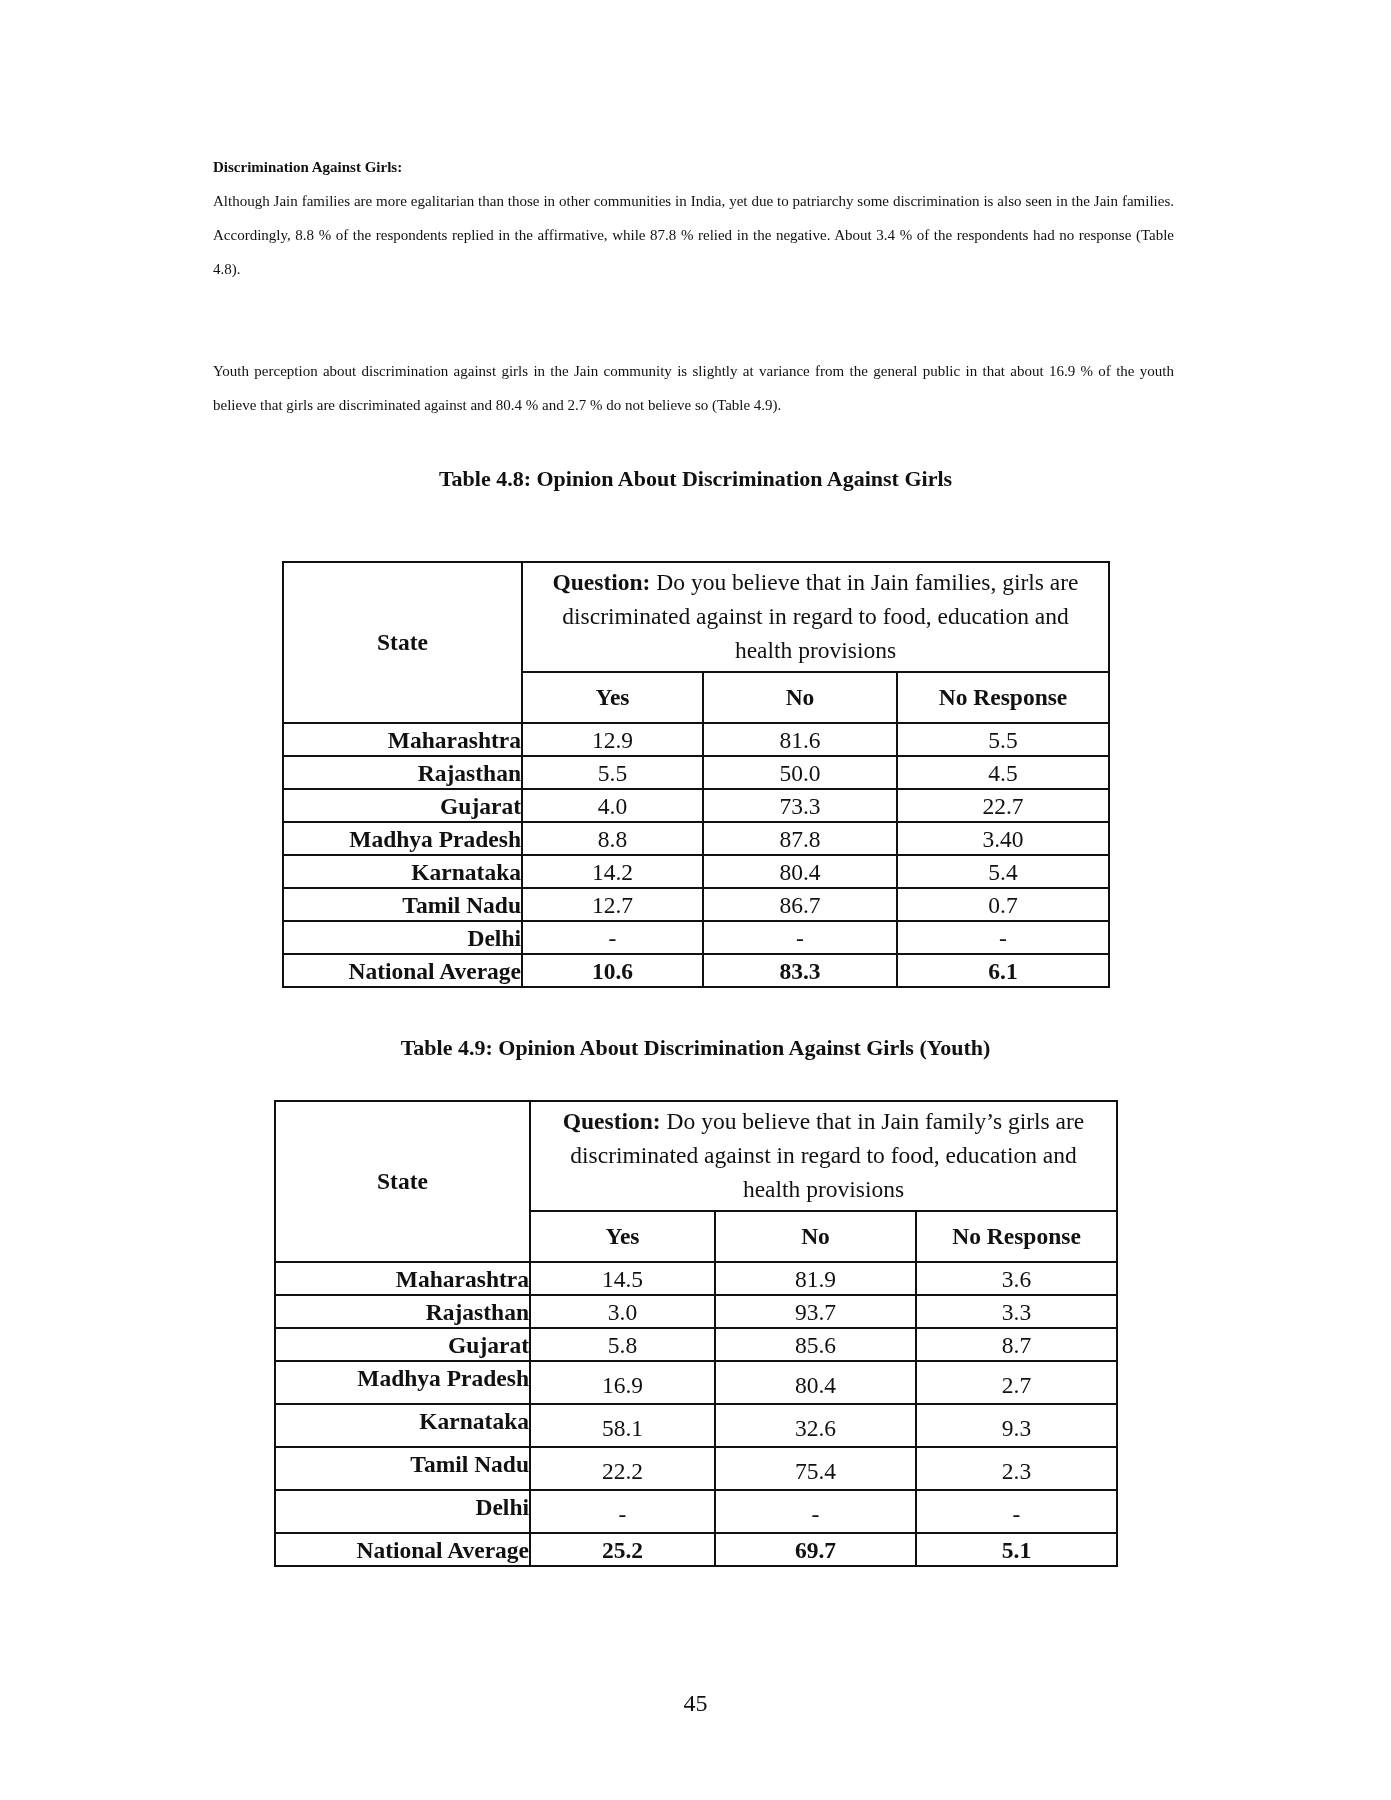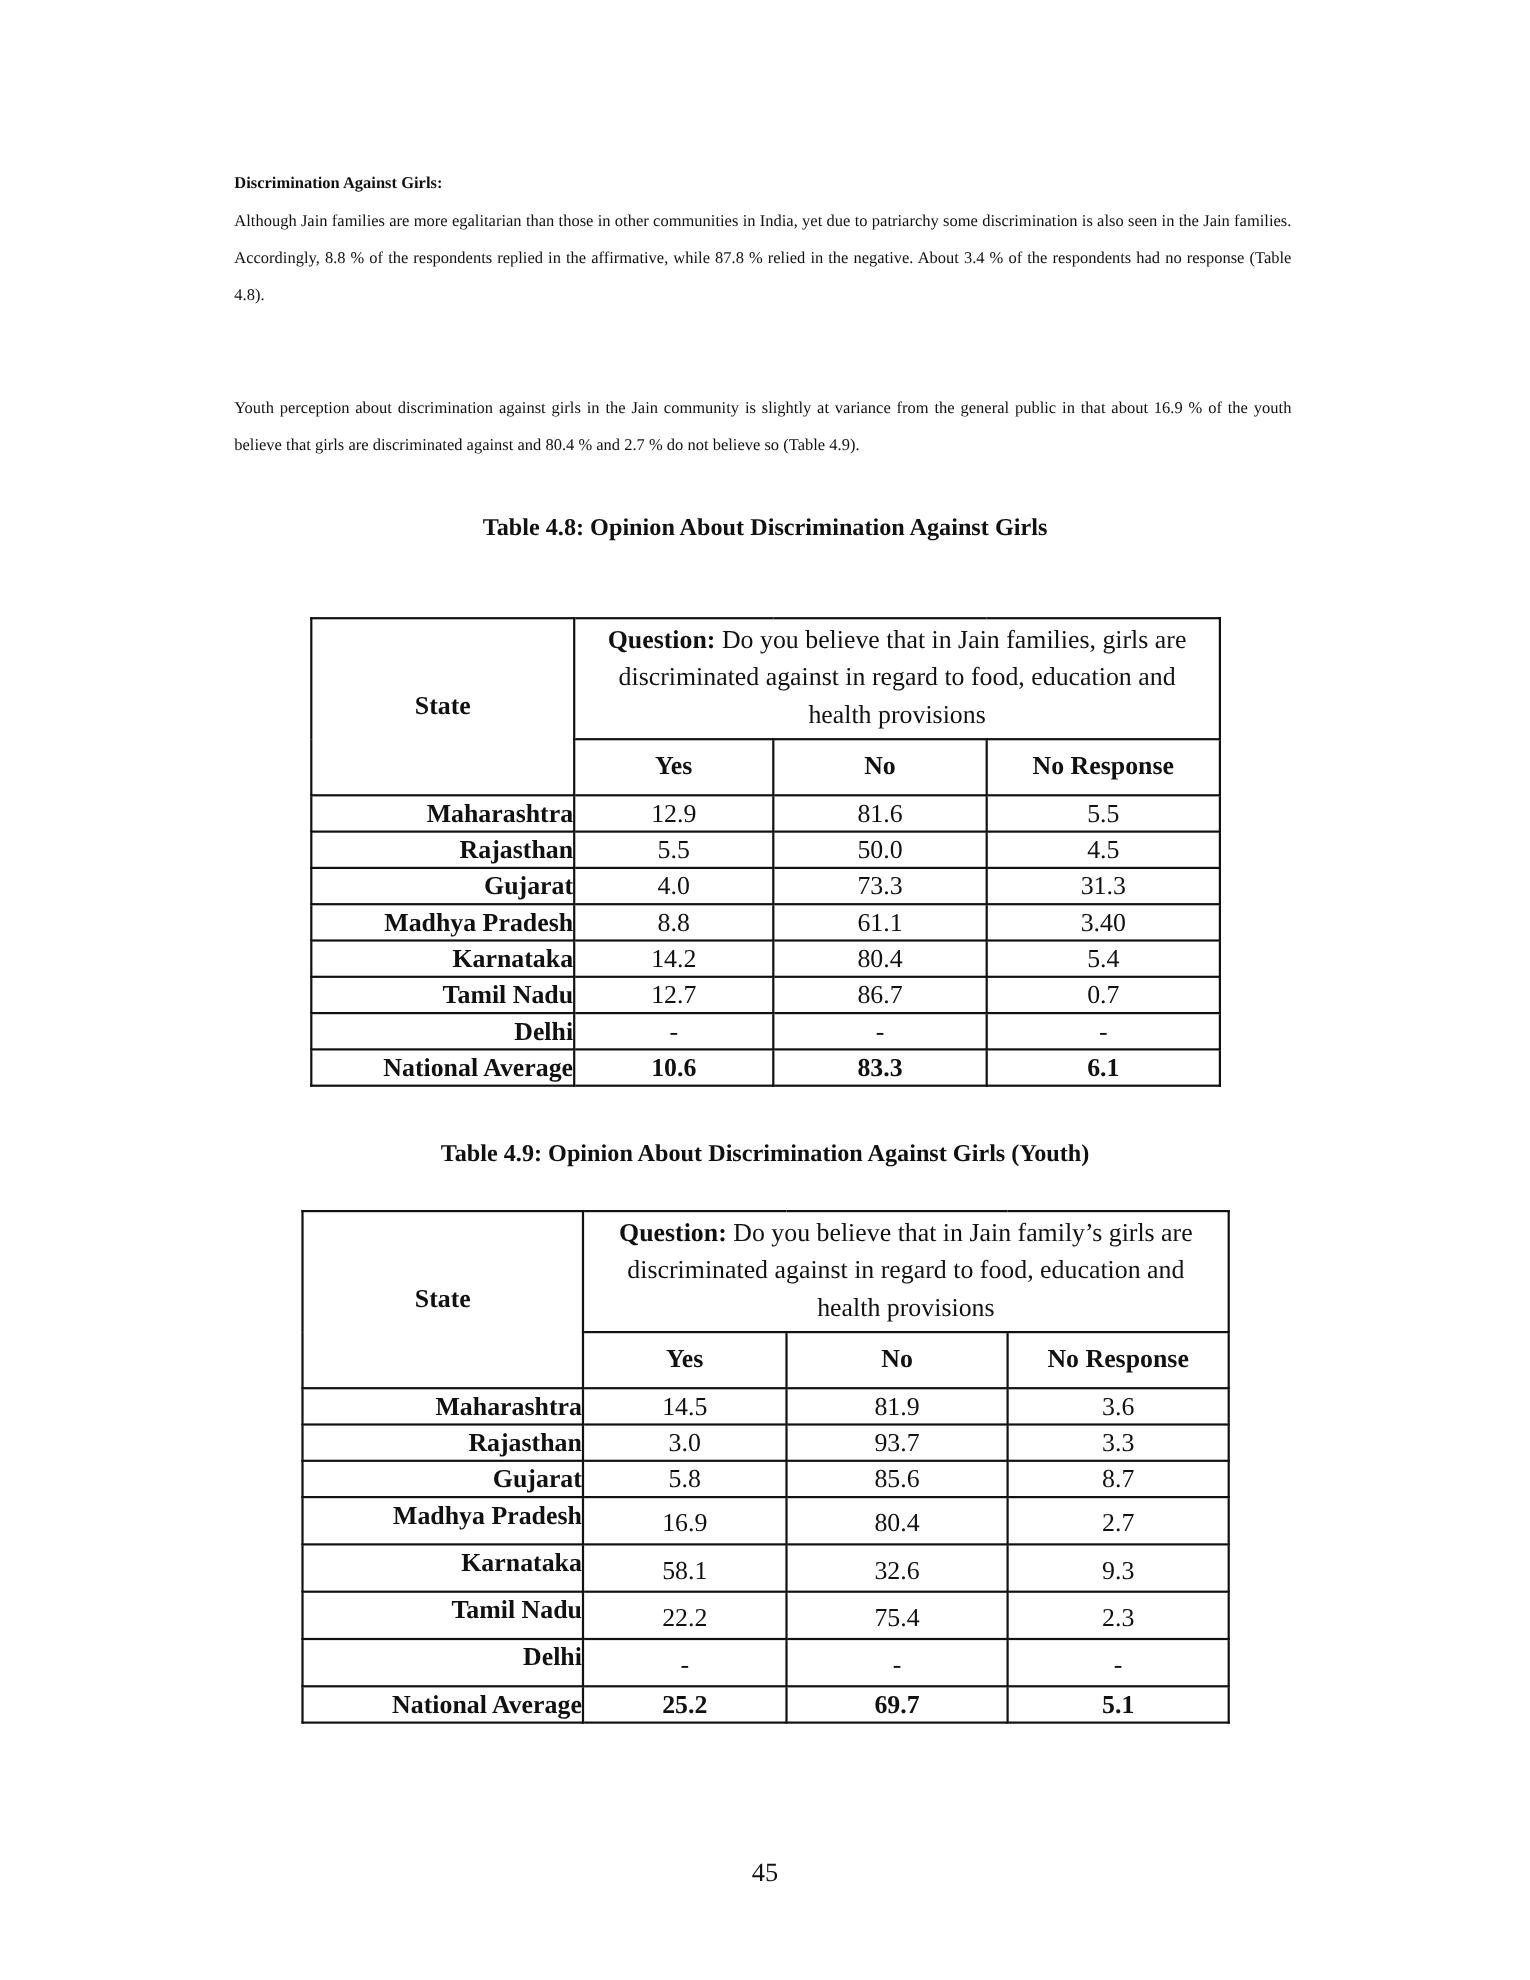--- a/index.html
+++ b/index.html
@@ -74,26 +74,26 @@
     <tr>
         <td class="state">Rajasthan</td>
         <td>5.5</td>
         <td>50.0</td>
         <td>4.5</td>
       </tr>
     <tr>
         <td class="state">Gujarat</td>
         <td>4.0</td>
         <td>73.3</td>
-        <td>31.3</td>
+        <td>22.7</td>
       </tr>
     <tr>
         <td class="state">Madhya Pradesh</td>
         <td>8.8</td>
-        <td>61.1</td>
+        <td>87.8</td>
         <td>3.40</td>
       </tr>
     <tr>
         <td class="state">Karnataka</td>
         <td>14.2</td>
         <td>80.4</td>
         <td>5.4</td>
       </tr>
     <tr>
         <td class="state">Tamil Nadu</td>

